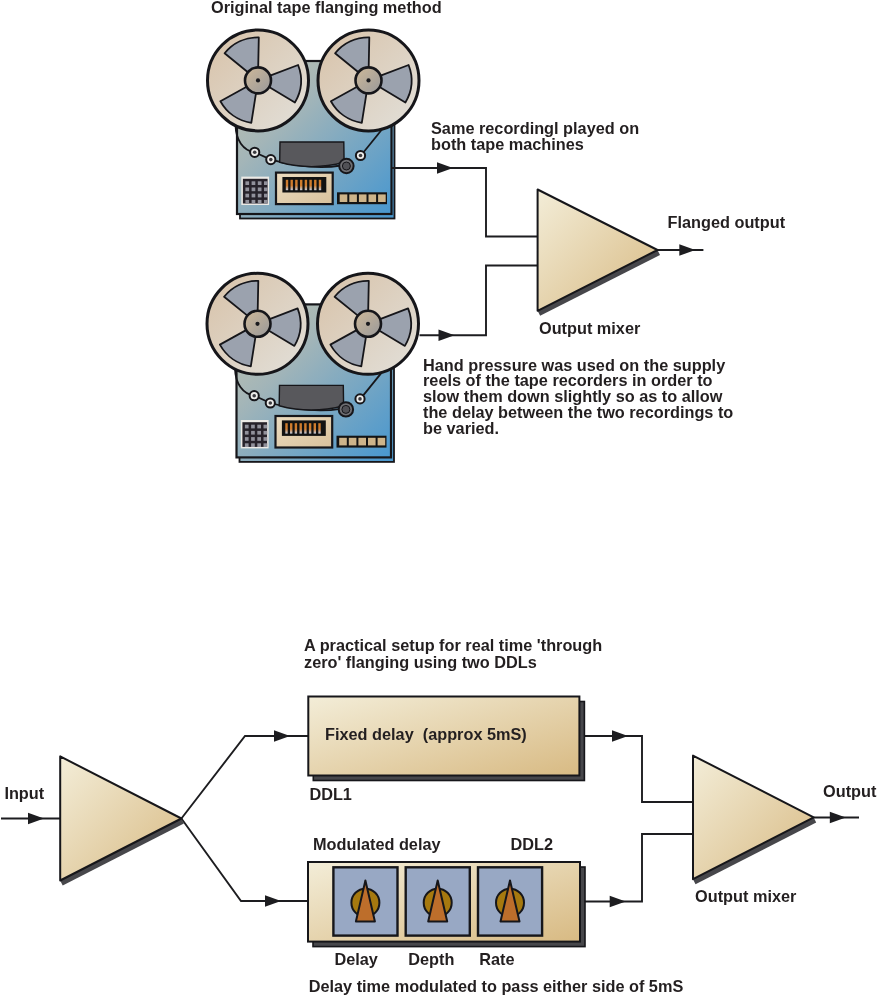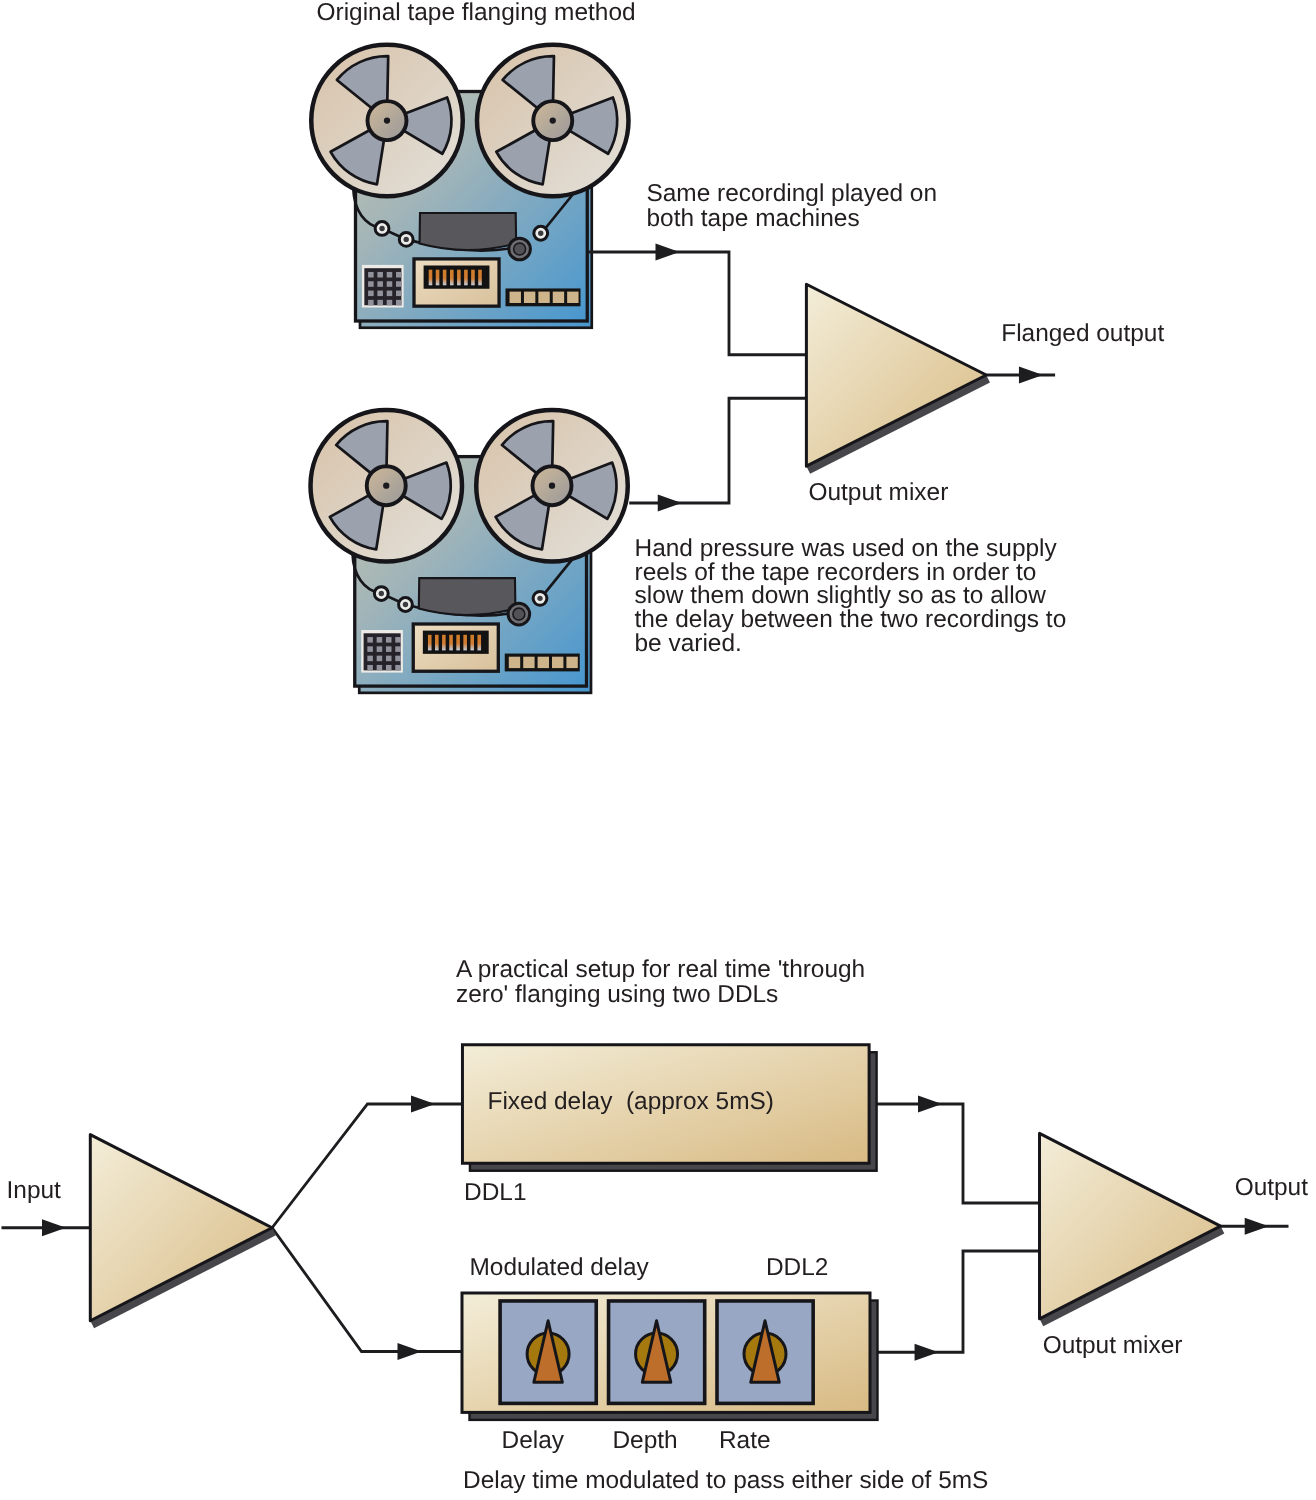--- a/index.html
+++ b/index.html
@@ -1,14 +1,14 @@
 <!DOCTYPE html>
 <html><head><meta charset="utf-8"><style>
 html,body{margin:0;padding:0;background:#fff;}
-#c{position:relative;width:718px;height:1000px;}
+#c{position:relative;width:718px;height:1000px;font-weight:bold;}
 text{font-family:"Liberation Sans",sans-serif;font-size:16.3px;fill:#231f20;}
 </style></head><body>
 <div id="c">
 <svg width="877" height="1000" viewBox="0 0 877 1000">
 <defs>
 <linearGradient id="gTan" x1="0" y1="0" x2="1" y2="1">
 <stop offset="0" stop-color="#f3edd8"></stop>
           <stop offset="1" stop-color="#d8ba83"></stop>
 </linearGradient>
 <linearGradient id="gBody" x1="0" y1="0" x2="1" y2="1">

